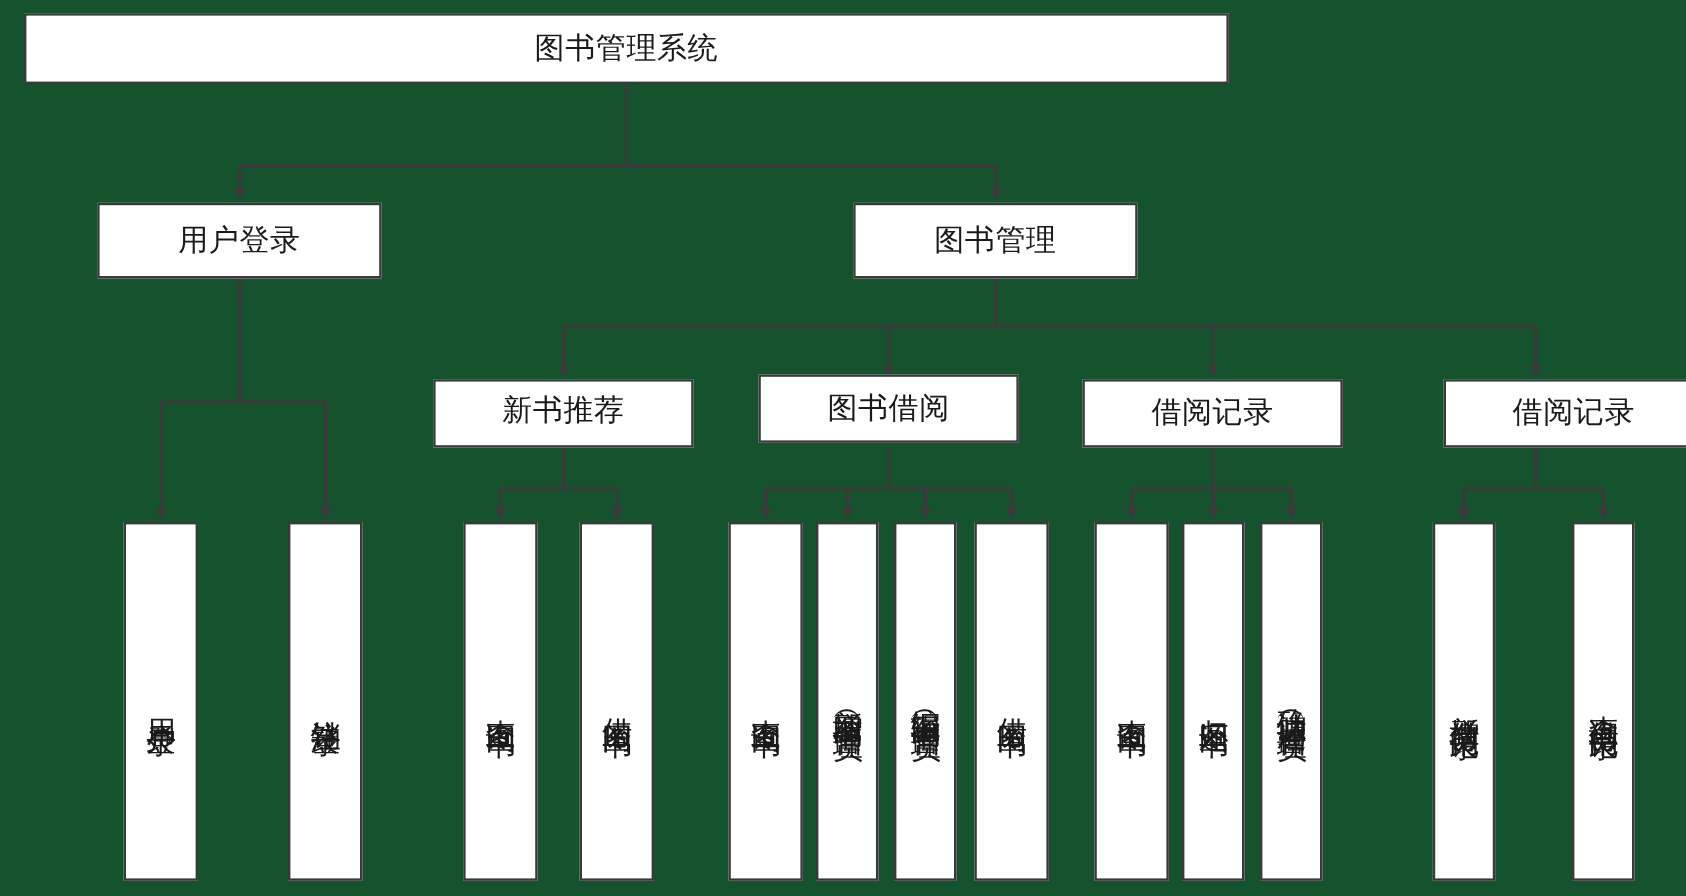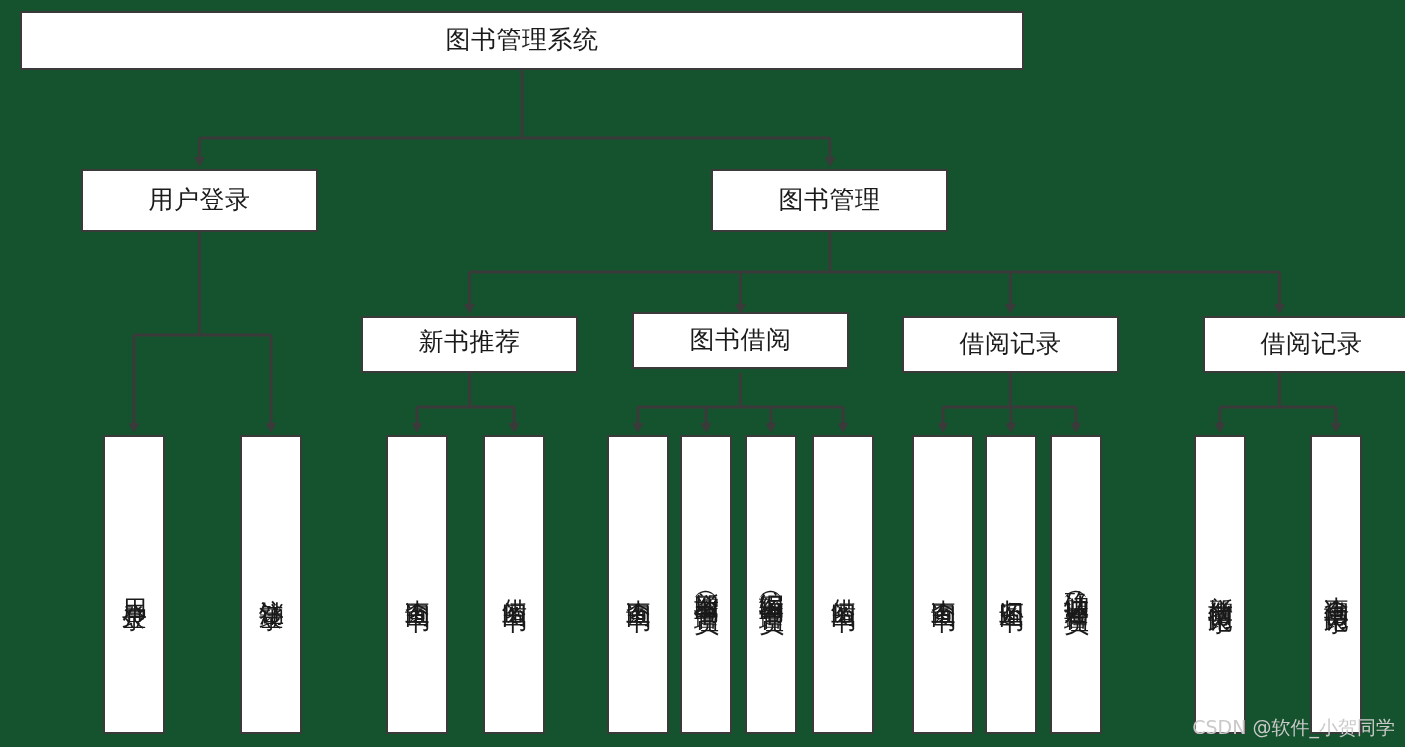--- a/index.html
+++ b/index.html
@@ -180,15 +180,14 @@
     <span class="node-label">确认归还（管理员）</span>
   </div>
 
   <div class="node vertical" style="left:1194px;top:435px;width:52px;height:299px;">
     <span class="node-label">新增借阅记录</span>
   </div>
   <div class="node vertical" style="left:1310px;top:435px;width:52px;height:299px;">
     <span class="node-label">查询借阅记录</span>
   </div>
 
-  <div class="watermark">CSDN @软件_小贺同学</div>
 
 </div>
 
 </body></html>

